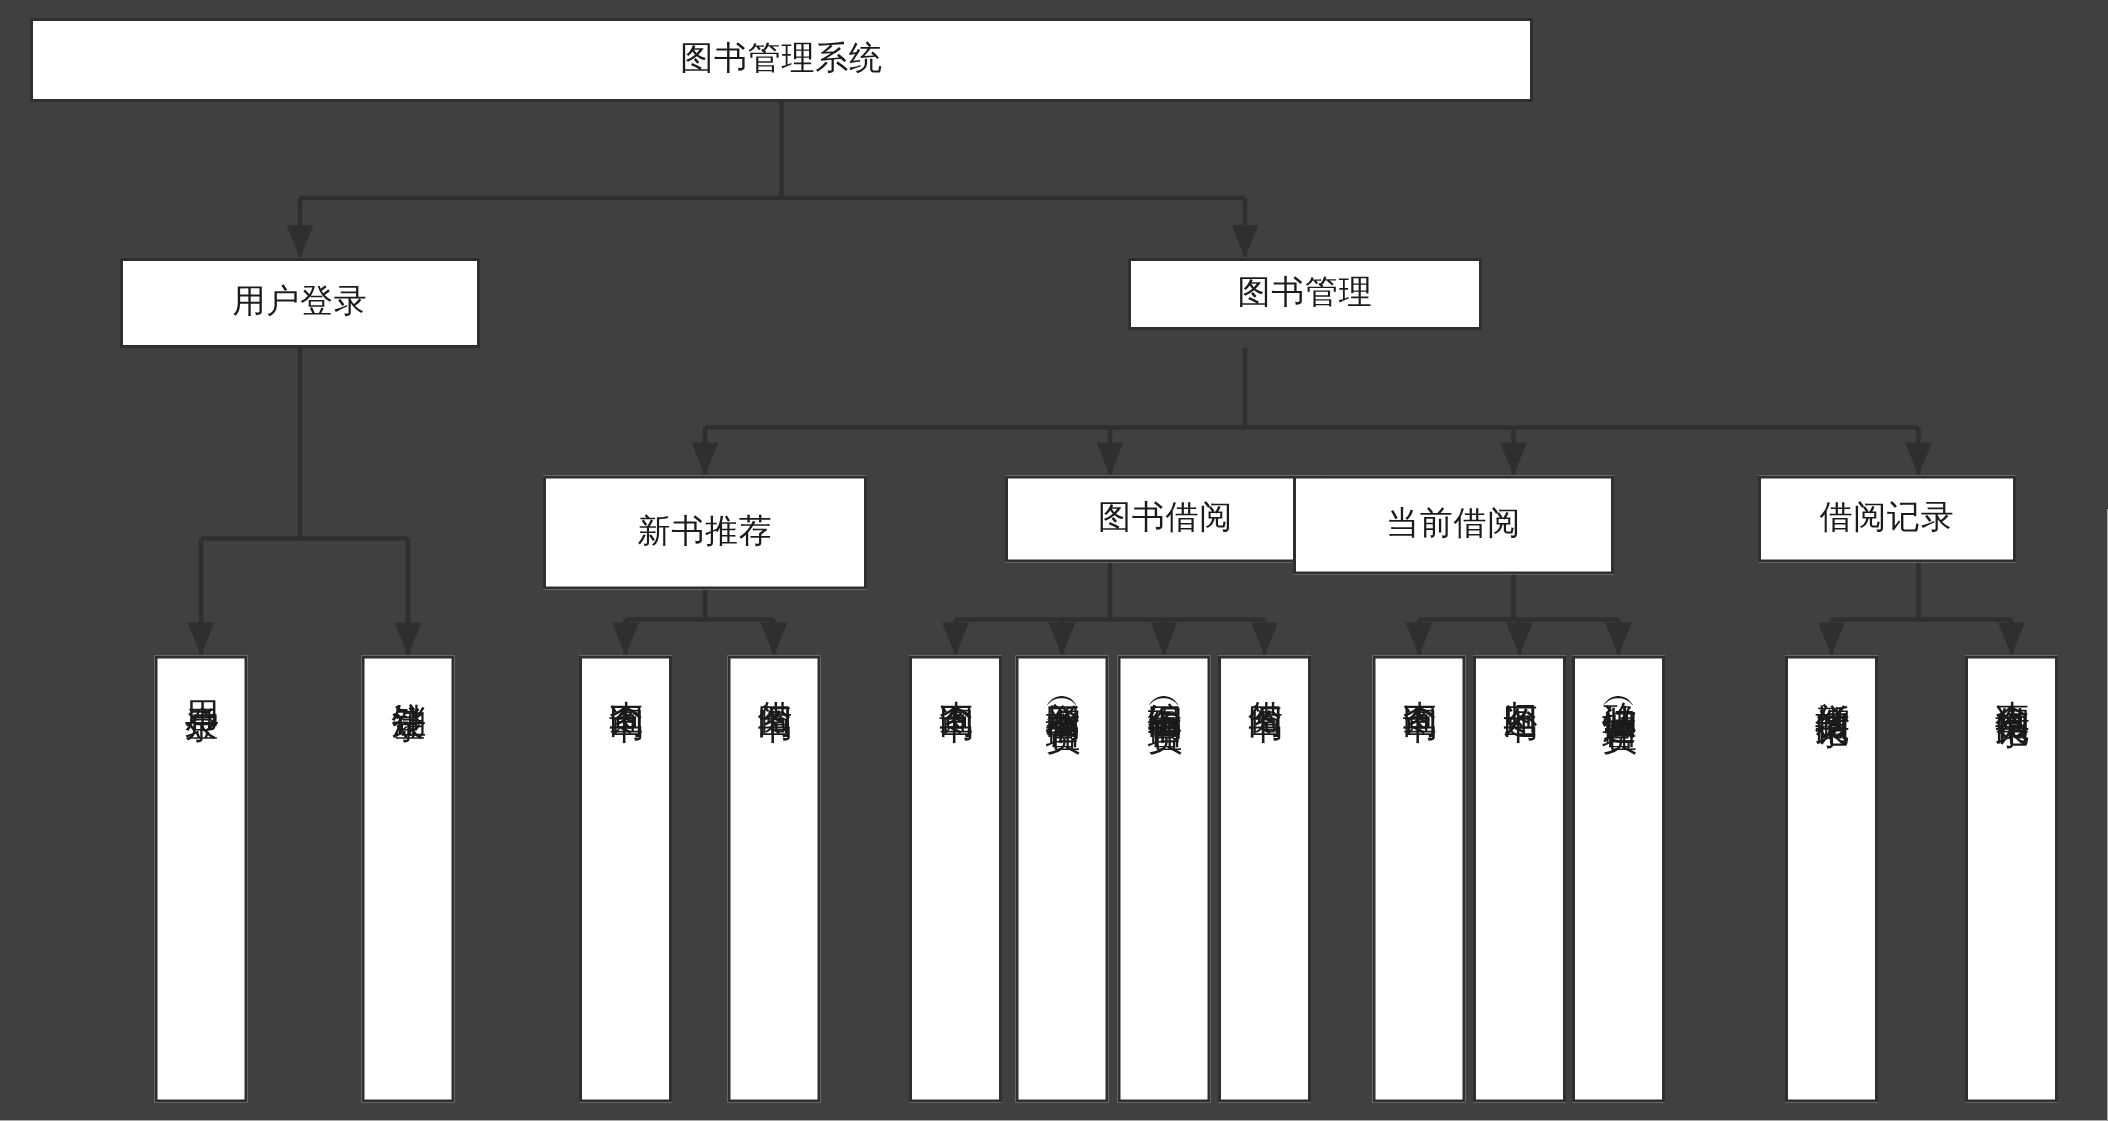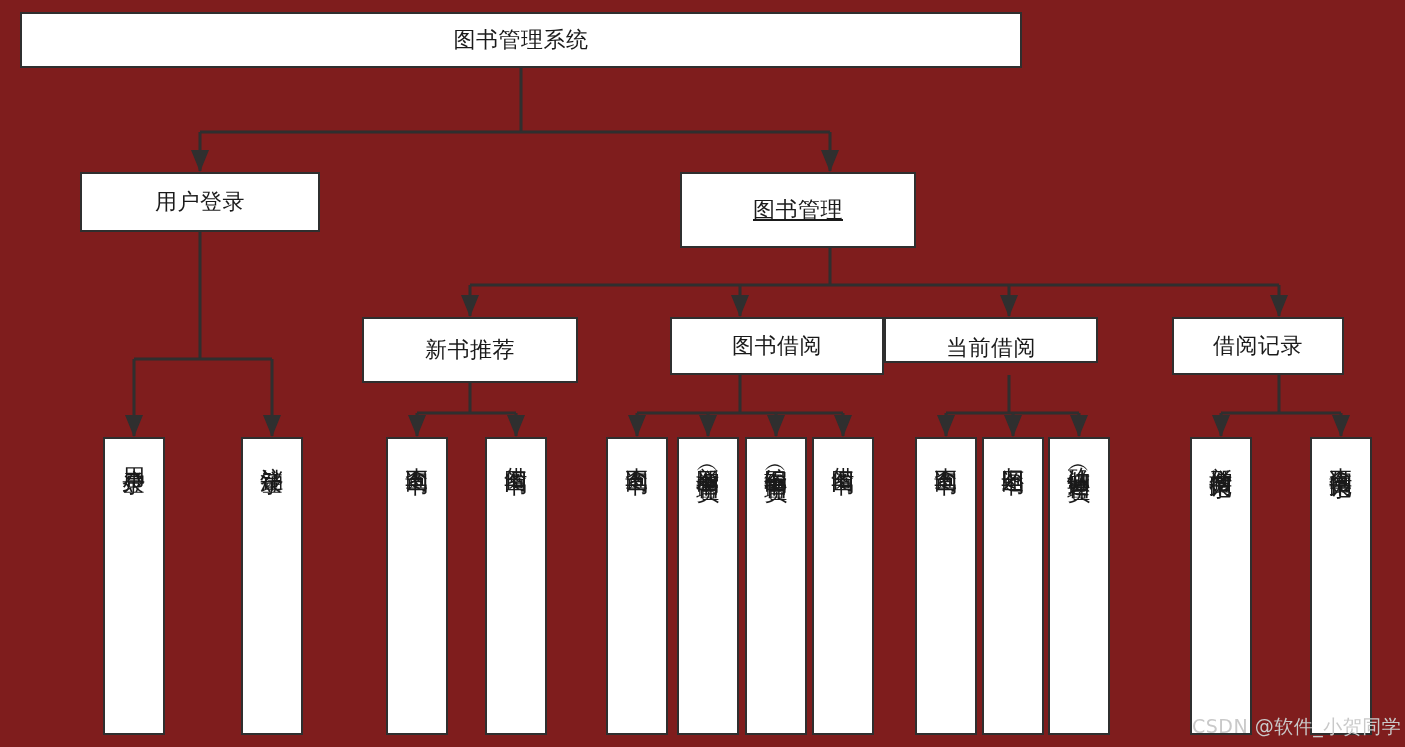--- a/index.html
+++ b/index.html
@@ -8,21 +8,21 @@
     padding: 0;
     background: #ffffff;
   }
   body {
     font-family: "DejaVu Sans", "Liberation Sans", sans-serif;
   }
   #diagram-root {
     position: relative;
     width: 1405px;
     height: 747px;
-    background: #7f1d1d;
+    background: #404040;
     overflow: hidden;
   }
   #svg-layer {
     position: absolute;
     left: 0;
     top: 0;
     width: 1405px;
     height: 747px;
   }
   .node {
@@ -129,30 +129,30 @@
       <line x1="1341" y1="413" x2="1341" y2="436" stroke="#2f2f2f" stroke-width="3"></line>
       <polygon points="1332,415 1350,415 1341,437" fill="#2f2f2f"></polygon>
     </svg>
   <div id="node-layer">
       <div class="node horiz" style="left: 20px; top: 12px; width: 1002px; height: 56px;">
         <span class="label">图书管理系统</span>
       </div>
       <div class="node horiz" style="left: 80px; top: 172px; width: 240px; height: 60px;">
         <span class="label">用户登录</span>
       </div>
-      <div class="node horiz" style="left: 680px; top: 172px; width: 236px; height: 76px; text-decoration: underline;">
+      <div class="node horiz" style="left: 752px; top: 172px; width: 236px; height: 48px;">
         <span class="label">图书管理</span>
       </div>
-      <div class="node horiz" style="left: 362px; top: 317px; width: 216px; height: 66px;">
+      <div class="node horiz" style="left: 362px; top: 317px; width: 216px; height: 76px;">
         <span class="label">新书推荐</span>
       </div>
       <div class="node horiz" style="left: 633px; top: 317px; width: 214px; height: 58px; margin-left: 37px;">
         <span class="label">图书借阅</span>
       </div>
-      <div class="node horiz" style="left: 884px; top: 317px; width: 214px; height: 46px; align-items: flex-end;">
+      <div class="node horiz" style="left: 862px; top: 317px; width: 214px; height: 66px;">
         <span class="label">当前借阅</span>
       </div>
       <div class="node horiz" style="left: 1172px; top: 317px; width: 172px; height: 58px;">
         <span class="label">借阅记录</span>
       </div>
       <div class="node vert" style="left: 103px; top: 437px; width: 62px; height: 298px;">
         <span class="label">用户登录</span>
       </div>
       <div class="node vert" style="left: 241px; top: 437px; width: 62px; height: 298px;">
         <span class="label">注销登录</span>
@@ -184,14 +184,13 @@
       <div class="node vert" style="left: 1048px; top: 437px; width: 62px; height: 298px;">
         <span class="label">确认归还（管理员）</span>
       </div>
       <div class="node vert" style="left: 1190px; top: 437px; width: 62px; height: 298px;">
         <span class="label">新增借阅记录</span>
       </div>
       <div class="node vert" style="left: 1310px; top: 437px; width: 62px; height: 298px;">
         <span class="label">查询借阅记录</span>
       </div>
     </div>
-  <div class="watermark" style="left:1192px; top:714px;">CSDN @软件_小贺同学</div>
 </div>
 
 </body></html>

